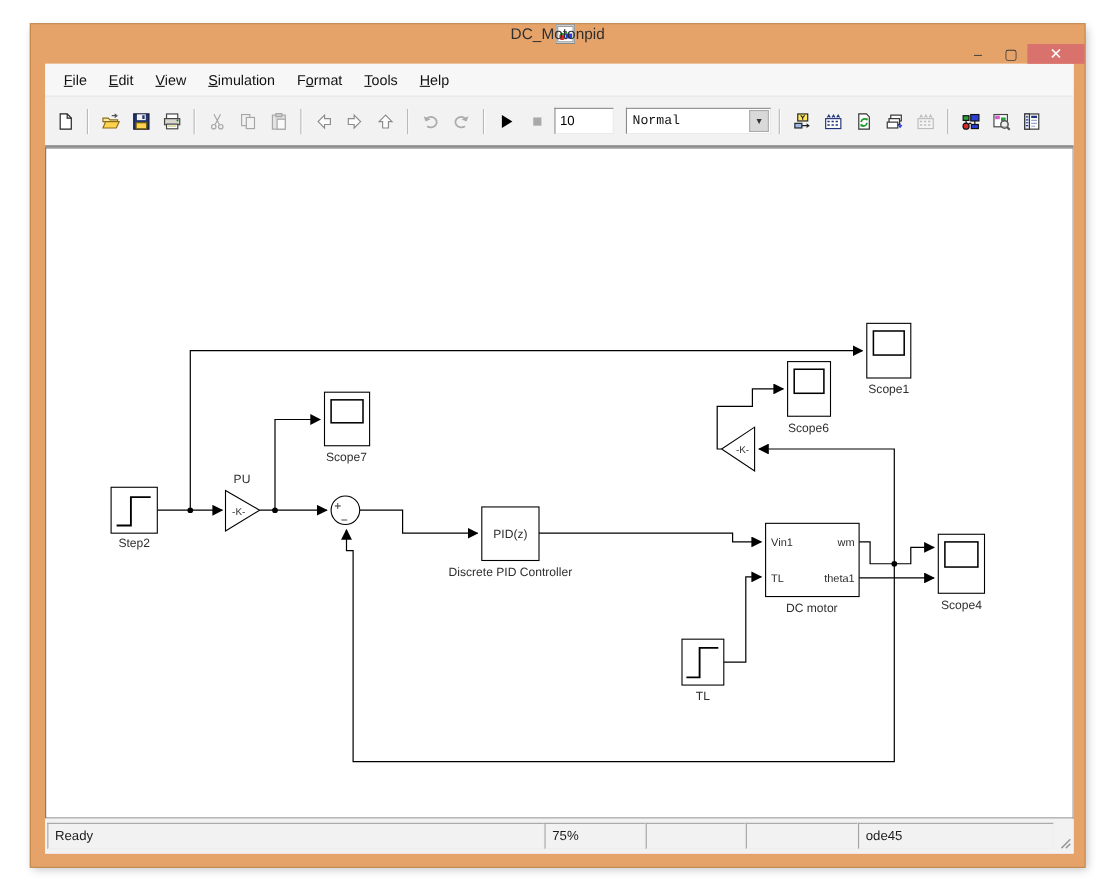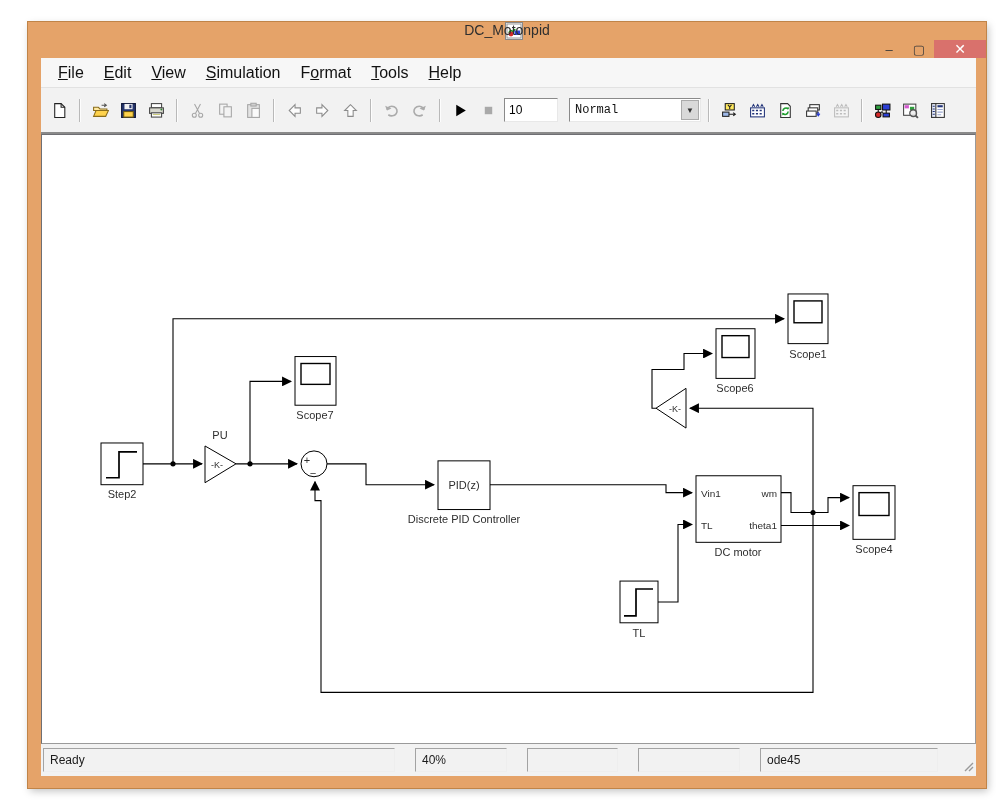--- a/index.html
+++ b/index.html
@@ -17,21 +17,21 @@
   .winbtn { width:30px; display:flex; align-items:center; justify-content:center;
             color:#3a3a3a; font-size:13px; cursor:default; }
   .winbtn.close { width:52px; background:#d9716c; color:#fff; font-size:14px; }
 
   
   .win-body { margin:0 10px 12px 13px; height:calc(100% - 36px - 12px);
               display:flex; flex-direction:column; background:#f2f2f2; }
 
   .menubar { height:30px; background:#f7f7f7; display:flex; align-items:center;
              padding-left:8px; gap:2px; border-bottom:1px solid #e2e2e2; }
-  .menu-item { padding:4px 9px; font-size:16px; color:#111; }
+  .menu-item { padding:4px 9px; font-size:13px; color:#111; }
   .menu-item u { text-decoration:underline; }
 
   .toolbar { height:46px; background:#f2f2f2; display:flex; align-items:center;
              padding-left:6px; gap:3px; border-bottom:2px solid #8a8a8a; overflow:hidden; white-space:nowrap; }
   .tbi { width:25px; height:25px; display:inline-flex; align-items:center; justify-content:center; flex:0 0 auto; }
   .tbi svg { width:17px; height:17px; }
   .tb-sep { width:2px; height:23px; margin:0 4px; border-left:1px solid #b9b9b9; border-right:1px solid #fdfdfd; flex:0 0 auto; }
   .sim-time { width:54px; height:24px; border:1px solid; border-color:#8a8a8a #e8e8e8 #e8e8e8 #8a8a8a;
               background:#fff; font-size:12px; padding:2px 4px; font-family:"Liberation Sans",sans-serif; }
   .sim-mode { width:132px; height:24px; border:1px solid; border-color:#8a8a8a #e8e8e8 #e8e8e8 #8a8a8a;
@@ -39,21 +39,21 @@
   .sim-mode .val { flex:1; font-size:12px; padding-left:5px; color:#111;font-family:Liberation Mono, monospace; }
   .sim-mode .dd { width:18px; height:20px; margin-right:1px; background:#d9d9d9; border:1px solid #aaa;
                   display:flex; align-items:center; justify-content:center; font-size:8px; color:#333; }
 
   
   .canvas { flex:1; background:#fff; border:1px solid; border-color:#6f6f73 #9a9a9a #9a9a9a #6f6f73; position:relative; overflow:hidden; }
   .canvas svg { position:absolute; inset:0; width:100%; height:100%; }
   .canvas svg text { font-family:"Liberation Sans", sans-serif; fill:#2e2e2e; }
 
   
-  .statusbar { height:32px; background:#f2f2f2; display:flex; align-items:stretch; gap:20px; padding:4px 2px 4px 2px; font-size:12px; color:#1c1c1c; }
+  .statusbar { height:32px; background:#f2f2f2; display:flex; align-items:stretch; gap:0; padding:4px 2px 4px 2px; font-size:12px; color:#1c1c1c; }
   .sb-panel { border:1px solid; border-color:#a3a3a3 #eeeeee #eeeeee #a3a3a3; background:#f2f2f2;
               display:flex; align-items:center; padding:0 6px; }
   .sb-ready { flex:1; }
   .sb-zoom  { width:92px; }
   .sb-e1    { width:91px; }
   .sb-e2    { width:102px; }
   .sb-solver{ width:178px; }
   .sb-grip  { width:16px; display:flex; align-items:flex-end; justify-content:flex-end; border:none; }
 </style>
 </head>
@@ -349,21 +349,21 @@
 
         <g>
           <polygon points="688,395 688,435 658,415" fill="#fff" stroke="#000"></polygon>
           <text x="677" y="419" font-size="9" text-anchor="middle">-K-</text>
         </g>
       </svg>
     </div>
 
     <div class="statusbar">
       <span class="sb-panel sb-ready">Ready</span>
-      <span class="sb-panel sb-zoom">40%</span>
+      <span class="sb-panel sb-zoom">75%</span>
       <span class="sb-panel sb-e1"></span>
       <span class="sb-panel sb-e2"></span>
       <span class="sb-panel sb-solver">ode45</span>
       <span class="sb-grip">
         <svg width="13" height="13" viewBox="0 0 13 13">
           <path d="M12 4 L4 12 M12 8 L8 12 M12 12 L12 12" stroke="#9a9a9a" stroke-width="1.4"></path>
         </svg>
       </span>
     </div>
 

